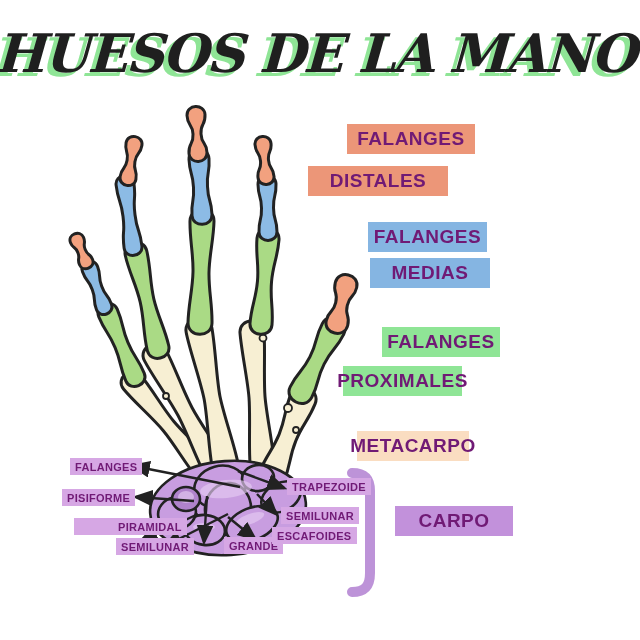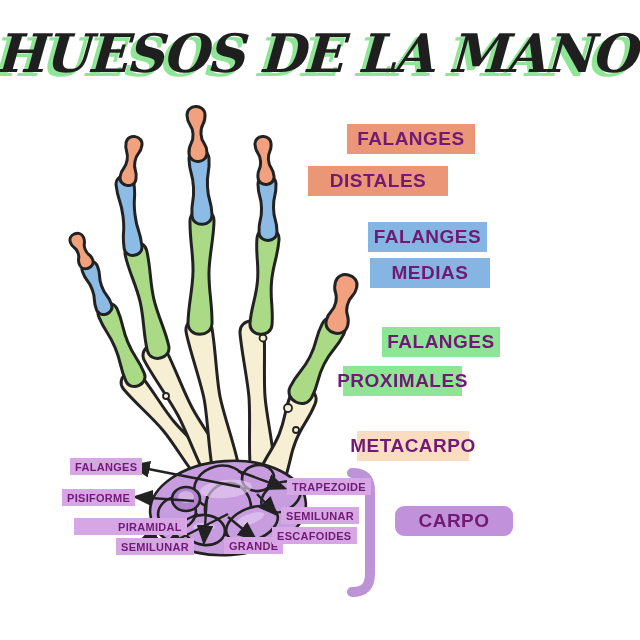--- a/index.html
+++ b/index.html
@@ -18,21 +18,21 @@
   .chip{
     position:absolute;display:flex;align-items:center;justify-content:center;
     font-weight:700;color:#701a75;white-space:nowrap;
   }
   .chip.big{height:30px;font-size:19px;letter-spacing:.5px;}
   .chip.small{height:17px;font-size:11px;padding:0 5px;letter-spacing:.3px;}
   .bg-salmon{background:var(--c-label-distal-bg,#EC9678);}
   .bg-blue{background:var(--c-label-media-bg,#85B5E2);}
   .bg-green{background:var(--c-label-proximal-bg,#8FE596);}
   .bg-peach{background:var(--c-label-metacarpo-bg,#FADDC1);}
-  .bg-purple{background:var(--c-label-carpo-bg,#C291DB);border-radius:9px;}
+  .bg-purple{background:var(--c-label-carpo-bg,#C291DB);}
   .bg-lilac{background:var(--c-label-small-bg,#D6A7E4);}
   svg.hand{position:absolute;left:0;top:0;}
   .b{stroke:var(--c-outline,#222222);stroke-width:3;stroke-linejoin:round;}
   .b-mc{fill:var(--c-bone-metacarpal,#F7EFD3);}
   .b-prox{fill:var(--c-bone-proximal,#AADA85);}
   .b-mid{fill:var(--c-bone-media,#8CBBE5);}
   .b-dist{fill:var(--c-bone-distal,#F2A17F);}
   .b-carp{fill:var(--c-bone-carpal,#C89DE0);stroke:var(--c-outline,#222222);stroke-width:2.6;}
   .b-carp-dark{fill:var(--c-bone-carpal-dark,#B083CC);}
   .hl{fill:#E5CBF3;opacity:.65;stroke:none;}

